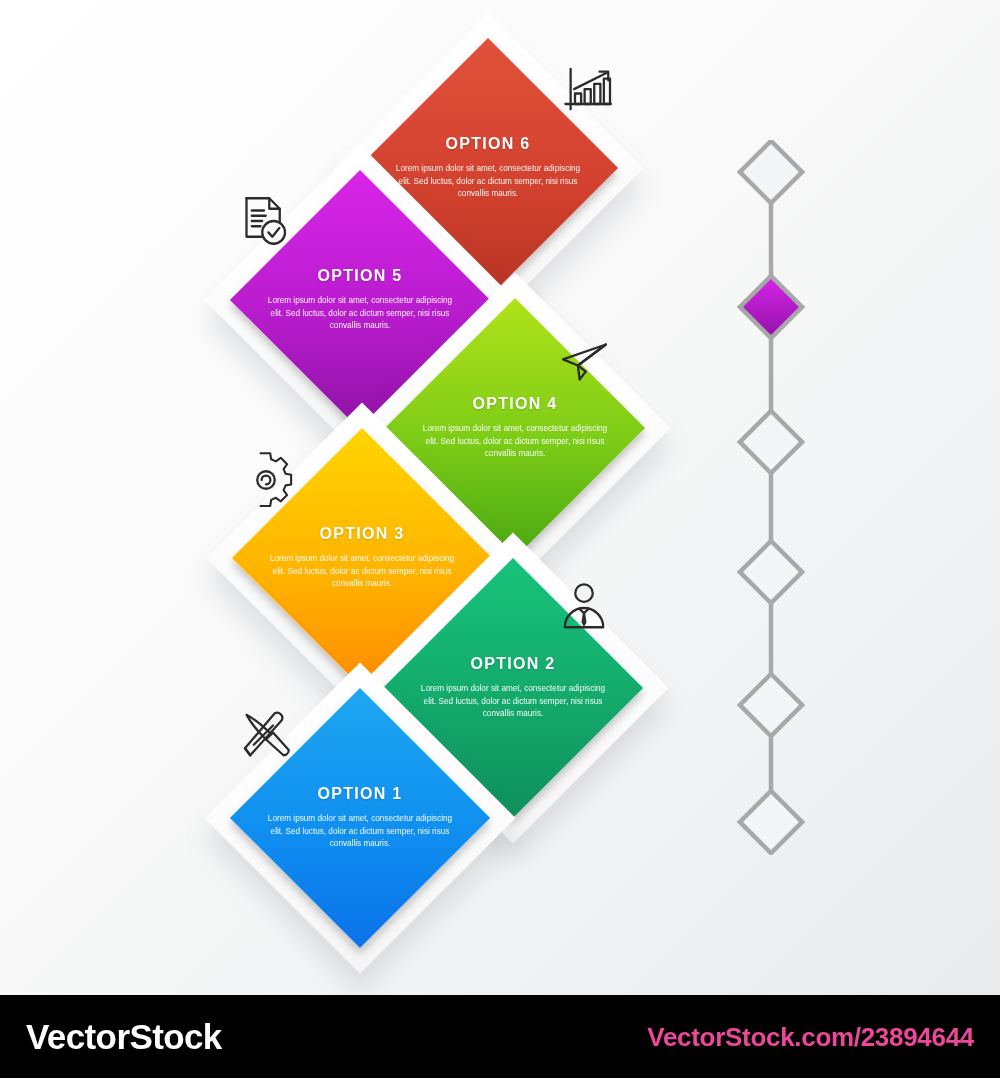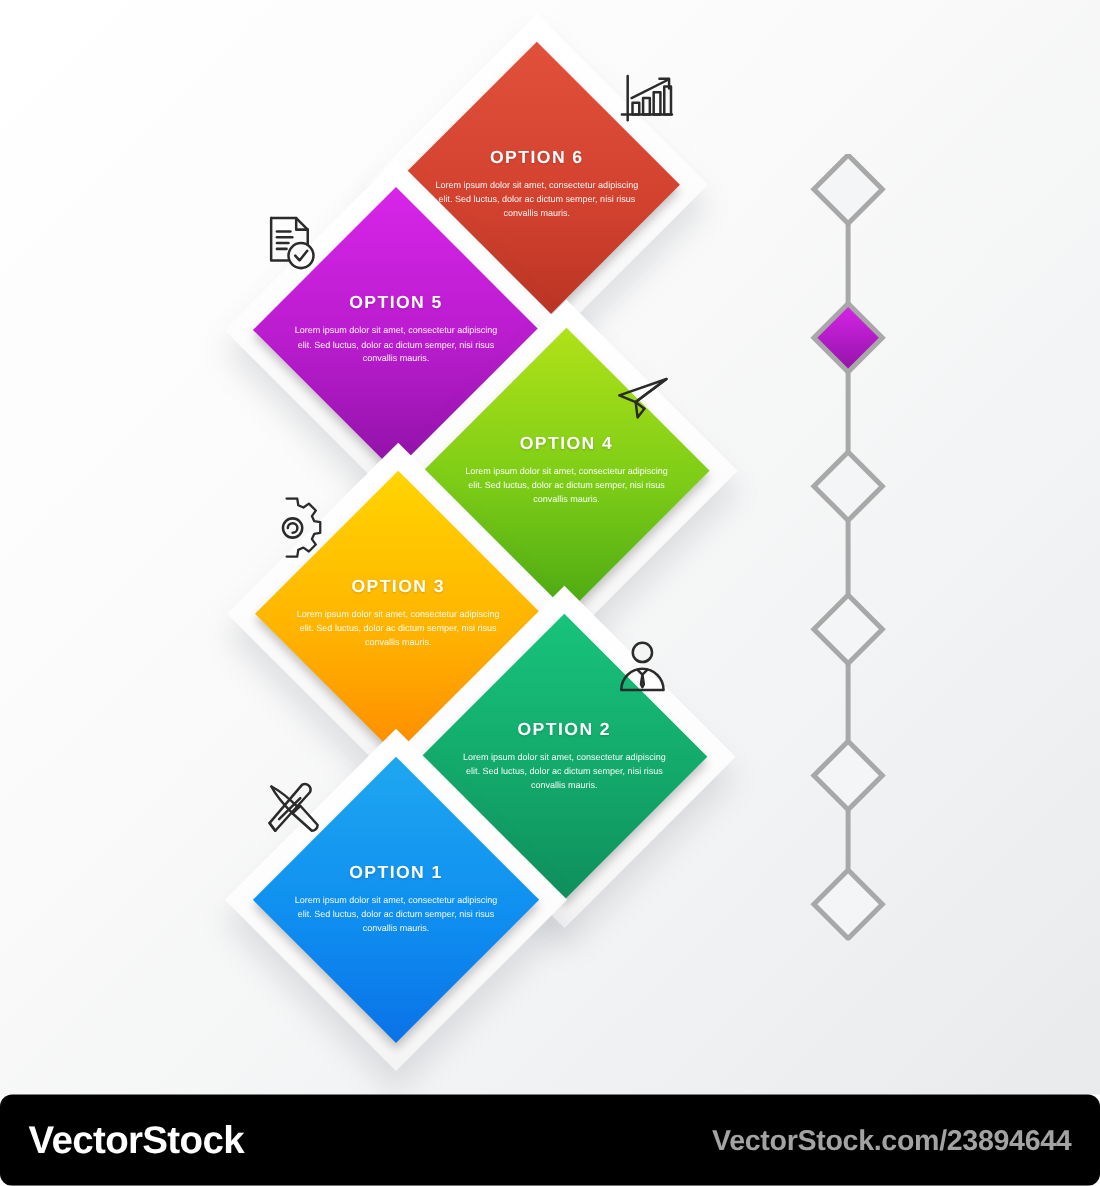--- a/index.html
+++ b/index.html
@@ -92,38 +92,37 @@
     height: 715px;
   }
   #chain svg { display: block; width: 100%; height: 100%; }
 
   
   #footer {
     position: relative;
     width: 1000px;
     height: 83px;
     background: #000000;
-    border-radius: 11px;
   }
   #footer .logo {
     position: absolute;
     left: 26px;
     top: 50%;
     transform: translateY(-50%);
     color: #ffffff;
     font-size: 35px;
     font-weight: bold;
     letter-spacing: -0.6px;
   }
   #footer .url {
     position: absolute;
     right: 26px;
     top: 50%;
     transform: translateY(-50%);
-    color: #a3a3a3;
+    color: #ec4899;
     font-size: 26px;
     font-weight: bold;
     letter-spacing: -0.3px;
   }
 </style>
 </head>
 <body>
 
 <div id="canvas">
 

